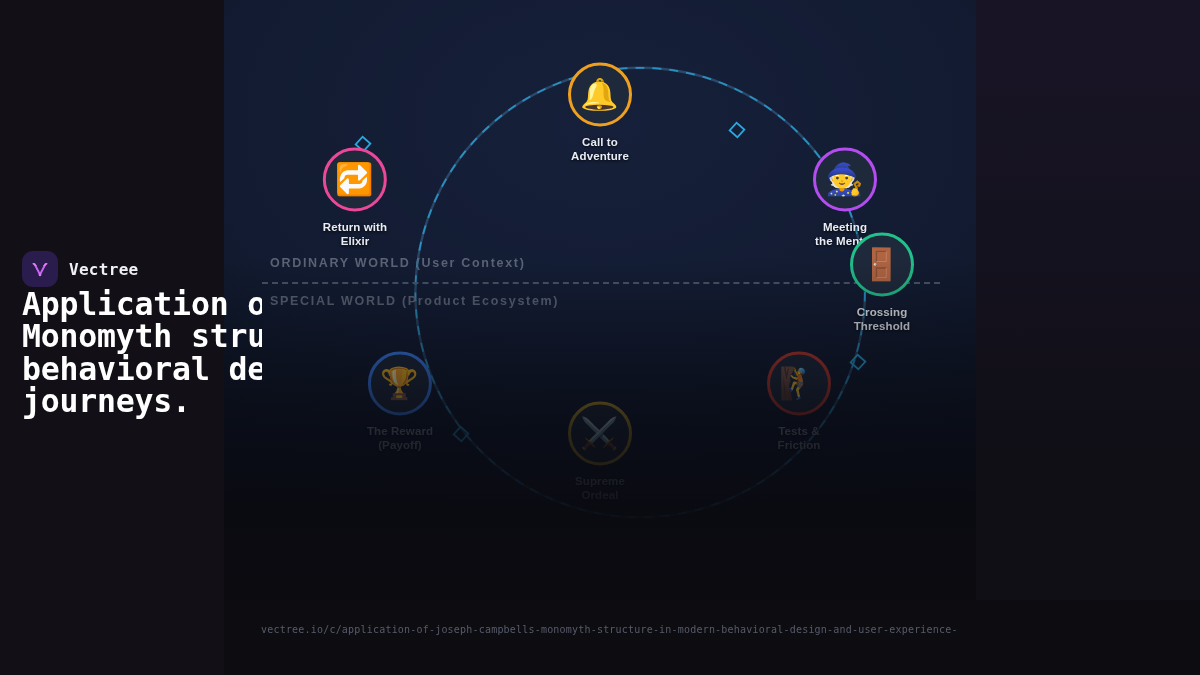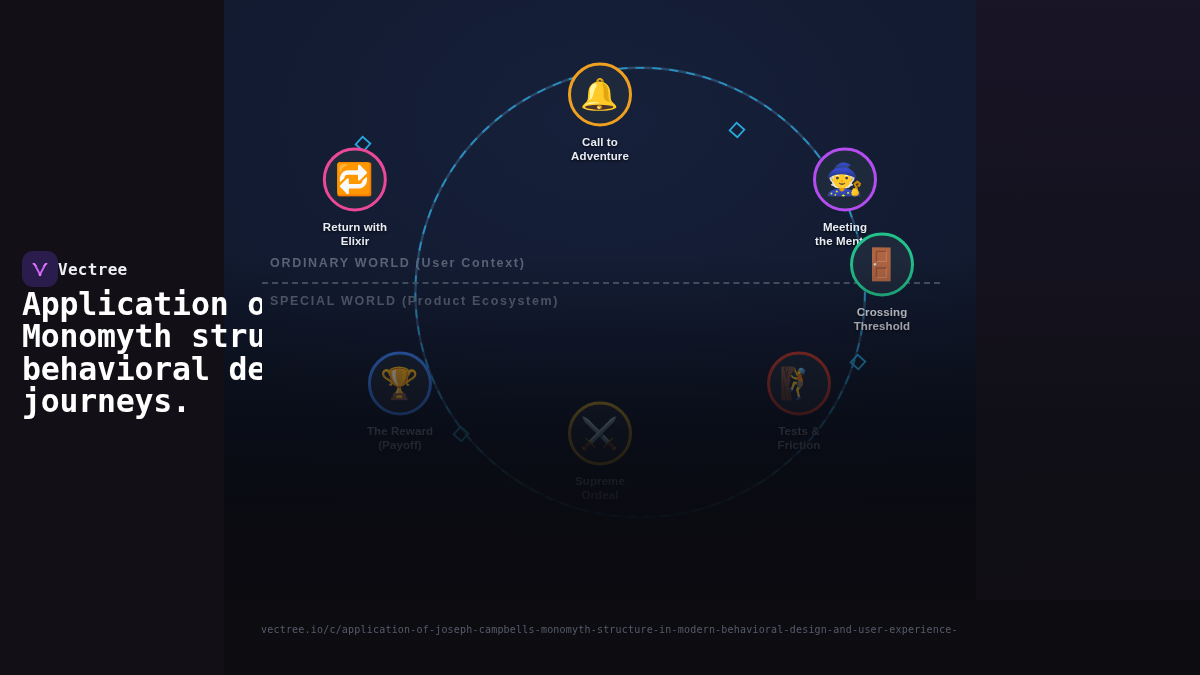--- a/index.html
+++ b/index.html
@@ -104,21 +104,21 @@
   #left-panel {
     position: absolute;
     left: 0; top: 0;
     width: 224px; height: 675px;
     background: #121016;
     z-index: 60;
   }
   #brand {
     position: absolute;
     left: 22px; top: 251px;
-    display: flex; align-items: center; 
+    display: flex; align-items: center; gap: 11px;
     z-index: 62;
   }
   #brand-mark {
     width: 36px; height: 36px;
     border-radius: 11px;
     background: #2a1d4e;
     display: flex; align-items: center; justify-content: center;
     flex: 0 0 auto;
   }
   #brand-name {

